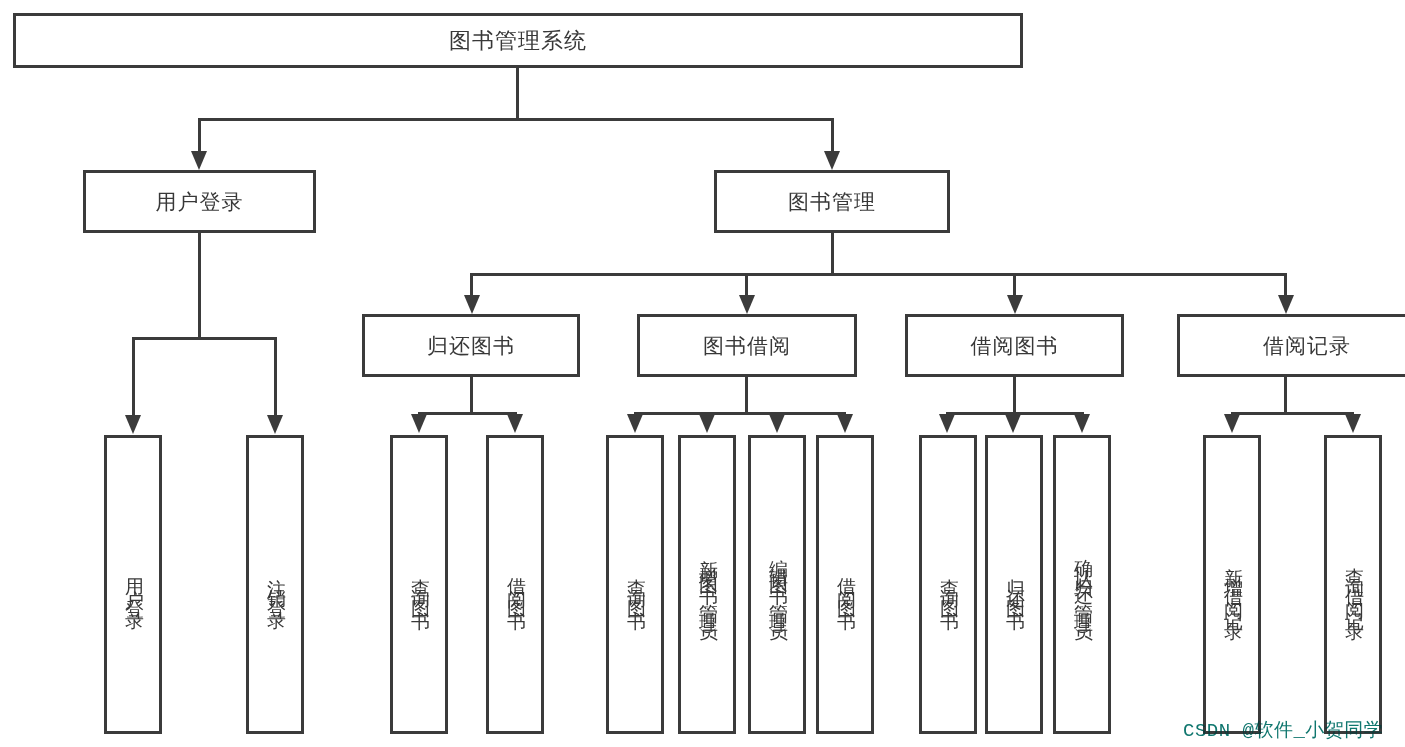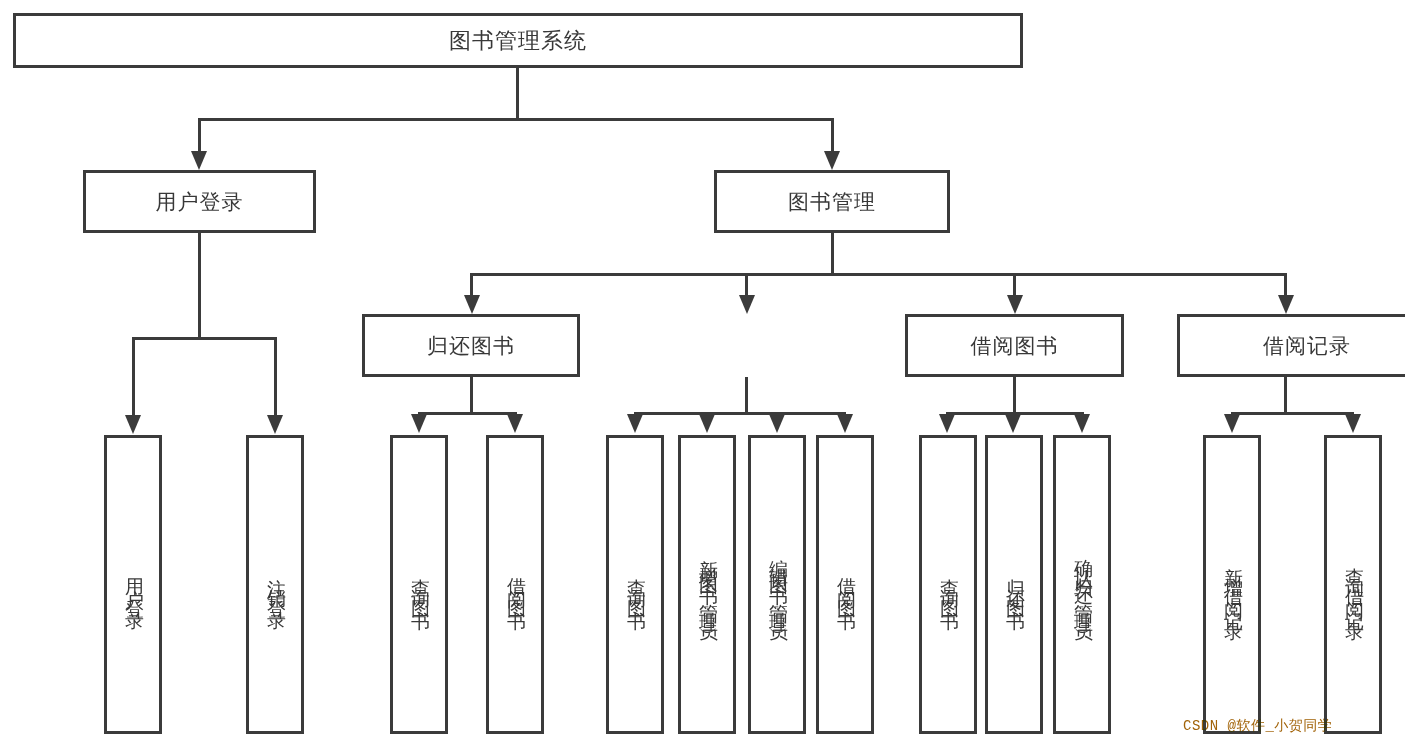--- a/index.html
+++ b/index.html
@@ -36,22 +36,22 @@
   .line{position:absolute;background:#3b3b3b;}
   .arrow{
     position:absolute;width:0;height:0;
     border-left:8px solid transparent;
     border-right:8px solid transparent;
     border-top:19px solid #3b3b3b;
   }
   .watermark{
     position:absolute;
     left:1183px;top:717px;
-    font-size:14px;
-    color:#a16207;
+    font-size:19px;
+    color:#0f766e;
     letter-spacing:0.5px;
     white-space:nowrap;
     mix-blend-mode:darken;
     z-index:5;
   }
 </style>
 </head>
 <body>
 
 <div id="canvas">
@@ -87,20 +87,23 @@
   <div class="line" style="left:745px;top:273px;width:3px;height:24px"></div>
   <div class="line" style="left:1013px;top:273px;width:3px;height:24px"></div>
   <div class="line" style="left:1284px;top:273px;width:3px;height:24px"></div>
   <div class="arrow" style="left:464px;top:295px"></div>
   <div class="arrow" style="left:739px;top:295px"></div>
   <div class="arrow" style="left:1007px;top:295px"></div>
   <div class="arrow" style="left:1278px;top:295px"></div>
 
   <div class="box" style="left:362px;top:314px;width:218px;height:63px">
     <span class="lbl">归还图书</span>
+  </div>
+  <div class="box" style="left:637px;top:314px;width:220px;height:63px">
+    <span class="lbl">图书借阅</span>
   </div>
   <div class="box" style="left:905px;top:314px;width:219px;height:63px">
     <span class="lbl">借阅图书</span>
   </div>
   <div class="box" style="left:1177px;top:314px;width:260px;height:63px">
     <span class="lbl">借阅记录</span>
   </div>
 
   <div class="line" style="left:470px;top:377px;width:3px;height:35px"></div>
   <div class="line" style="left:418px;top:412px;width:99px;height:3px"></div>

